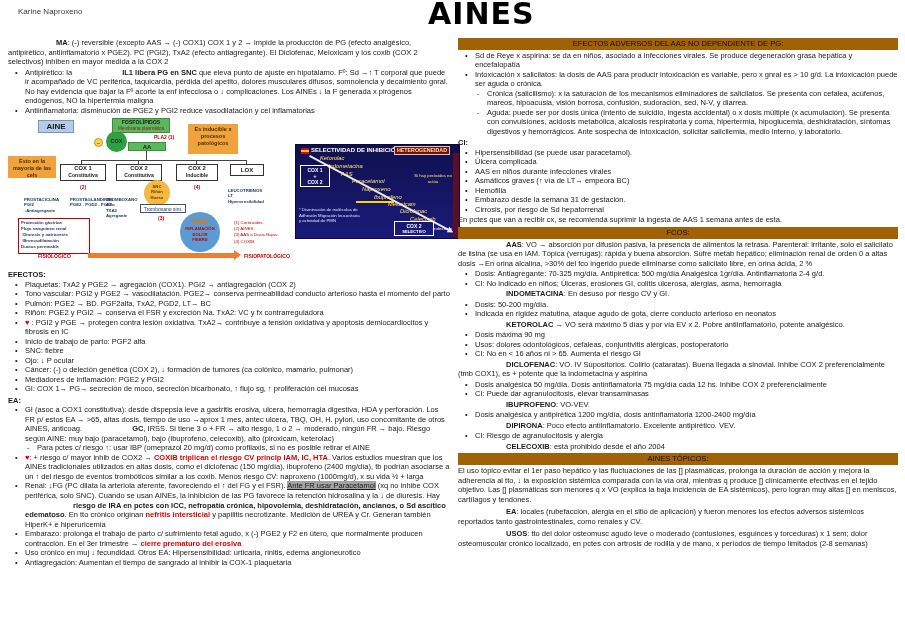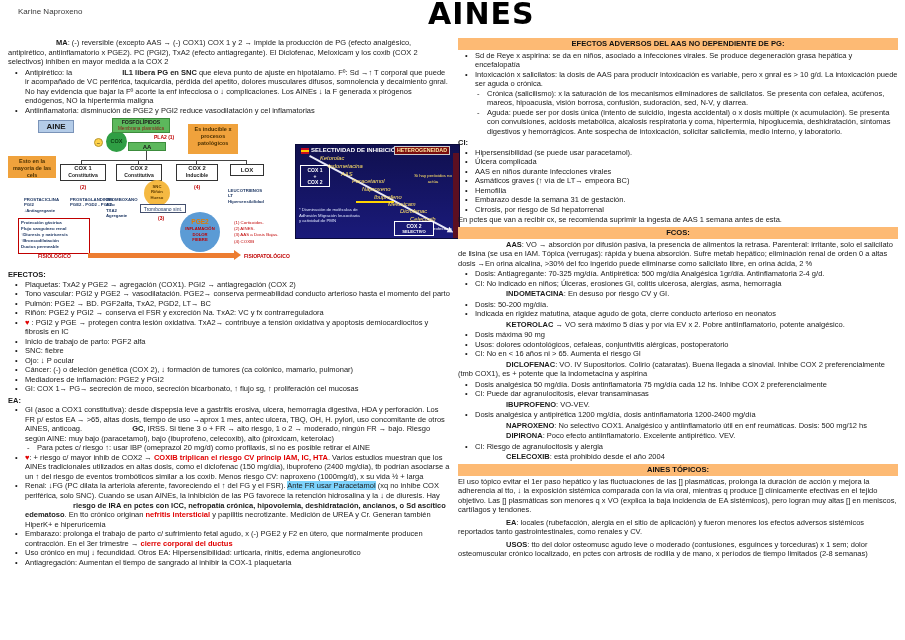--- a/index.html
+++ b/index.html
@@ -13,23 +13,23 @@
   .col.right{left:458px;top:36px;width:440px;}
   p.p{margin:0 0 1px 0;}
   p.lbl{margin:2px 0 0 0;font-weight:bold;}
   ul.b{margin:0 0 1px 0;padding:0 0 0 15px;list-style:none;}
   ul.b li{position:relative;padding-left:2px;margin:0;}
   ul.b li::before{content:"\2022";position:absolute;left:-8px;top:0;}
   ul.b li.dash{margin-left:12px;}
   ul.b li.dash::before{content:"-";}
   .run.b{font-weight:bold;padding-left:48px;}
   .run.rb{color:#e00000;font-weight:bold;}
-  .run.hl{background:#7dd3fc;}
+  .run.hl{background:#a3a3a3;text-decoration:underline;}
   .run.heart{color:#e00000;}
-  .h-green{background:#fdba74;text-align:center;font-weight:bold;font-size:7.6px;
+  .h-green{background:#a16207;text-align:center;font-weight:normal;font-size:7.6px;
            padding:1px 3px;margin:2px 0 1px 0;color:#111;}
   
   .fig{position:relative;width:449px;height:150px;margin:3px 0 2px 0;}
   .dn{position:absolute;box-sizing:border-box;}
   .bx{border:1px solid #555;background:#fff;text-align:center;}
   .ln{position:absolute;background:#444;}
   .aine{background:#b4cce8;border:1px solid #7a93b8;font-size:8px;font-weight:bold;
         text-align:center;line-height:12px;}
   .grn{background:#5cb85c;border:1px solid #3c8c3c;text-align:center;}
   .orange{background:#f0a23c;font-size:5.5px;font-weight:bold;color:#4a3000;
@@ -216,21 +216,21 @@
       <li>Mediadores de inflamación: PGE2 y PGI2</li>
       <li>GI: COX 1→ PG→ secreción de moco, secreción bicarbonato, ↑ flujo sg, ↑ proliferación cel mucosas</li>
     </ul>
 
     <p class="lbl">EA:</p>
     <ul class="b">
       <li><span class="run">GI (asoc a COX1 constitutiva): desde dispepsia leve a gastritis erosiva, ulcera, hemorragia digestiva, HDA y perforación. Los FR p/ estos EA → &gt;65, altas dosis, tiempo de uso →aprox 1 mes, antec ulcera, TBQ, OH, H. pylori, uso concomitante de otros AINES, anticoag. </span><span class="run b">GC</span><span class="run">, IRSS. Si tiene 3 o + FR → alto riesgo, 1 o 2 → moderado, ningún FR → bajo. Riesgo según AINE: muy bajo (paracetamol), bajo (ibuprofeno, celecoxib), alto (piroxicam, keterolac)</span></li>
       <li class="dash">Para pctes c/ riesgo ↑: usar IBP (omeprazol 20 mg/d) como profilaxis, si no es posible retirar el AINE</li>
       <li><span class="run heart">♥</span><span class="run">: + riesgo c/ mayor inhib de COX2 → </span><span class="run rb">COXIB triplican el riesgo CV princip IAM, IC, HTA</span><span class="run">. Varios estudios muestran que los AINEs tradicionales utilizados en altas dosis, como el diclofenac (150 mg/día), ibuprofeno (2400 mg/día), tb podrían asociarse a un ↑ del riesgo de eventos trombóticos similar a los coxib. Menos riesgo CV: naproxeno (1000mg/d), x su vida ½ + larga</span></li>
       <li><span class="run">Renal: ↓FG (PC dilata la arteriola aferente, favoreciendo el ↑ del FG y el FSR). </span><span class="run hl">Ante FR usar Paracetamol</span><span class="run"> (xq no inhibe COX periférica, solo SNC). Cuando se usan AINEs, la inhibición de las PG favorece la retención hidrosalina y la ↓ de diuresis. Hay </span><span class="run b">riesgo de IRA en pctes con ICC, nefropatía crónica, hipovolemia, deshidratación, ancianos, o Sd ascítico edematoso</span><span class="run">. En tto crónico originan </span><span class="run rb">nefritis intersticial</span><span class="run"> y papilitis necrotizante. Medición de UREA y Cr. Generan también HiperK+ e hiperuricemia</span></li>
-      <li><span class="run">Embarazo: prolonga el trabajo de parto c/ sufrimiento fetal agudo, x (-) PGE2 y F2 en útero, que normalmente producen contracción. En el 3er trimestre → </span><span class="run rb">cierre corporal del ductus</span></li>
+      <li><span class="run">Embarazo: prolonga el trabajo de parto c/ sufrimiento fetal agudo, x (-) PGE2 y F2 en útero, que normalmente producen contracción. En el 3er trimestre → </span><span class="run rb">cierre prematuro del erosiva</span></li>
       <li>Uso crónico en muj ↓ fecundidad. Otros EA: Hipersensibilidad: urticaria, rinitis, edema angioneurotico</li>
       <li>Antiagregación: Aumentan el tiempo de sangrado al inhibir la COX-1 plaquetaria</li>
     </ul>
   </div>
 
   <div class="col right">
     <div class="h-green">EFECTOS ADVERSOS DEL AAS NO DEPENDIENTE DE PG:</div>
     <ul class="b">
       <li>Sd de Reye x aspirina: se da en niños, asociado a infecciones virales. Se produce degeneración grasa hepática y encefalopatía</li>
       <li>Intoxicación x salicilatos: la dosis de AAS para producir intoxicación es variable, pero x gnral es &gt; 10 g/d. La intoxicación puede ser aguda o crónica.</li>
@@ -275,21 +275,20 @@
     <ul class="b">
       <li>Dosis analgésica 50 mg/día. Dosis antinflamatoria 75 mg/día cada 12 hs. Inhibe COX 2 preferencialmente</li>
       <li>CI: Puede dar agranulocitosis, elevar transaminasas</li>
     </ul>
 
     <p class="p"><span class="run b">IBUPROFENO</span><span class="run">: VO-VEV.</span></p>
     <ul class="b">
       <li>Dosis analgésica y antipirética 1200 mg/día, dosis antinflamatoria 1200-2400 mg/día</li>
     </ul>
 
-    <p class="p"><span class="run b">NAPROXENO</span><span class="run">: No selectivo COX1. Analgésico y antiinflamatorio útil en enf reumáticas. Dosis: 500 mg/12 hs</span></p>
     <p class="p"><span class="run b">DIPIRONA</span><span class="run">: Poco efecto antiinflamatorio. Excelente antipirético. VEV.</span></p>
     <ul class="b">
       <li>CI: Riesgo de agranulocitosis y alergia</li>
     </ul>
     <p class="p"><span class="run b">CELECOXIB</span><span class="run">: está prohibido desde el año 2004</span></p>
 
     <div class="h-green">AINES TÓPICOS:</div>
     <p class="p" style="margin-bottom:3px;"><span class="run">El uso tópico evitar el 1er paso hepático y las fluctuaciones de las [] plasmáticas, prolonga la duración de acción y mejora la adherencia al tto, ↓ la exposición sistémica comparada con la vía oral, mientras q produce [] clínicamente efectivas en el tejido objetivo. Las [] plasmáticas son menores q x VO (explica la baja incidencia de EA sistémicos), pero logran muy altas [] en meniscos, cartílagos y tendones.</span></p>
     <p class="p" style="margin-bottom:3px;"><span class="run b">EA</span><span class="run">: locales (rubefacción, alergia en el sitio de aplicación) y fueron menores los efectos adversos sistémicos reportados tanto gastrointestinales, como renales y CV.</span></p>
     <p class="p"><span class="run b">USOS</span><span class="run">: tto del dolor osteomusc agudo leve o moderado (contusiones, esguinces y torceduras) x 1 sem; dolor osteomuscular crónico localizado, en pctes con artrosis de rodilla y de mano, x períodos de tiempo limitados (2-8 semanas)</span></p>

